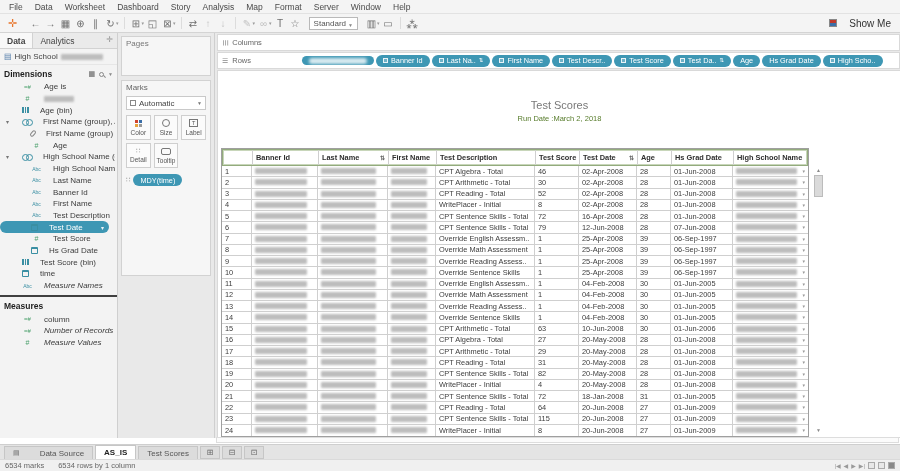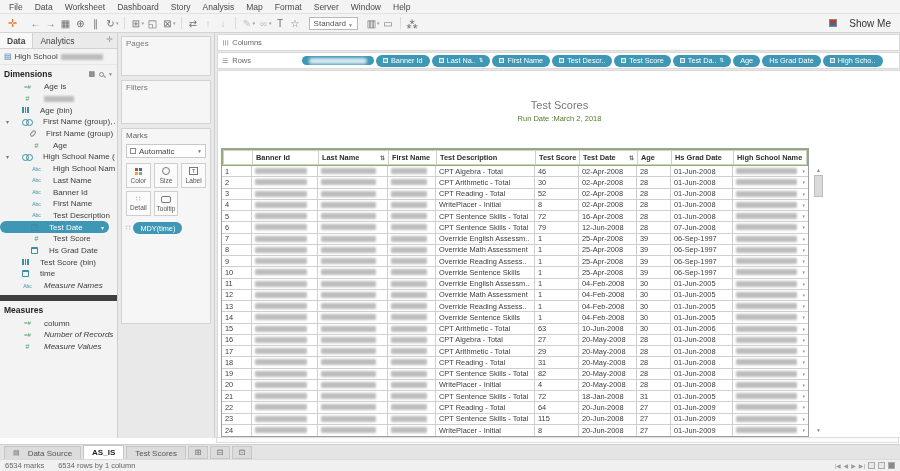--- a/index.html
+++ b/index.html
@@ -48,21 +48,21 @@
   .fi { width:11px; display:flex; justify-content:center; align-items:center; flex:none; }
   .fi-abc::before { content:"Abc"; font-size:5px; color:#3a8fa3; }
   .fi-num::before { content:"#"; font-size:7px; color:#4ba06c; }
   .fi-calc::before { content:"=#"; font-size:6px; color:#4ba06c; }
   .fi-date { width:7px; height:7px; border:1px solid #3a8fa3; border-top:2.5px solid #3a8fa3; border-radius:1px; }
   .fi-bin { width:7px; height:6px; background:linear-gradient(90deg,#3a8fa3 0 2px,transparent 2px 3px,#3a8fa3 3px 4px,transparent 4px 5px,#3a8fa3 5px 7px); }
   .fi-link { position:relative; width:10px; height:6px; }
   .fi-link::before,.fi-link::after { content:""; position:absolute; width:5px; height:5px; border:1px solid #3a8fa3; border-radius:50%; top:0; }
   .fi-link::before { left:0; } .fi-link::after { left:4px; }
   .fi-clip { width:4px; height:7px; border:1px solid #888; border-radius:2px; transform:rotate(40deg); }
-  .measures-block { border-top:6px solid #404040; margin-top:4px; }
+  .measures-block { border-top:2px solid #404040; margin-top:4px; }
   .blurbox { height:6px; background:#bdbdbd; filter:blur(1.3px); border-radius:1px; }
 
   
   .shelfcol { width:97px; background:#e9e9e9; border-right:1px solid #cfcfcf; padding:3px; display:flex; flex-direction:column; gap:4px; }
   .card { background:#f6f6f6; border:1px solid #d2d2d2; font-size:8px; color:#777; padding:2px 4px; }
   #pages-card { height:40px; } #filters-card { height:44px; } #marks-card { height:196px; color:#666; }
   .mtype { border:1px solid #c9c9c9; background:#fff; display:flex; align-items:center; gap:3px; padding:1.5px 3px; margin:4px 0 5px 0; font-size:8px; color:#444; }
   .mtype .sq { width:6px; height:6px; border:1px solid #888; }
   .mtype .car { margin-left:auto; font-size:5px; color:#777; }
   .mbtns { display:grid; grid-template-columns:repeat(3,1fr); gap:3px; }
@@ -106,21 +106,21 @@
 
   
   .vscroll { position:absolute; left:595px; top:95px; width:11px; height:268px; display:flex; flex-direction:column; align-items:center; }
   .vs-arrow { font-size:5px; color:#8a8a8a; line-height:8px; }
   .vs-thumb { width:9px; height:22px; background:#dadada; border:1px solid #bcbcbc; margin-top:1px; }
   .vs-bottom { margin-top:auto; }
 
   
   .hstrip { position:absolute; left:216px; right:1px; top:437px; height:6px; background:#fbfbfb; border:1px solid #ddd; }
   .tabbar { position:absolute; left:0; right:0; top:444px; height:15px; background:#e4e4e4; border-top:1px solid #cfcfcf; display:flex; align-items:flex-end; padding-left:2px; }
-  .sheet-tab { height:13px; padding:0 8px; font-size:8px; color:#555; background:#dcdcdc; border:1px solid #c6c6c6; border-bottom:none; margin-left:2px; display:flex; align-items:center; gap:8px; }
+  .sheet-tab { height:13px; padding:0 8px; font-size:8px; color:#555; background:#dcdcdc; border:1px solid #c6c6c6; border-bottom:none; margin-left:2px; display:flex; align-items:center; gap:20px; }
   .sheet-tab.active { background:#fff; font-weight:bold; color:#222; height:14px;text-align:right; }
   .st-icon { color:#777; font-size:7px; }
   .newtab-btn { width:20px; height:13px; border:1px solid #c6c6c6; background:#dcdcdc; margin-left:2px; font-size:8px; color:#666; display:flex; align-items:center; justify-content:center; }
   .statusbar { position:absolute; left:0; right:0; top:459px; height:12px; background:#f0f0f0; border-top:1px solid #dadada; font-size:7.5px; color:#666; display:flex; align-items:center; padding:0 5px; }
   .sb-item { margin-right:14px; }
   .sb-right { margin-left:auto; display:flex; gap:3px; align-items:center; color:#9a9a9a; font-size:6px; }
   .vm { width:7px; height:7px; border:1px solid #aaa; background:#e8e8e8; }
   .vm.f { background:#8a8a8a; }
 </style>
 </head>
@@ -315,23 +315,20 @@
             <span class="fi fi-num"></span>
             <span class="lbl it">Measure Values</span>
           </div>
         </div>
     </div>
   </div>
 
   <div class="shelfcol">
     <div class="card" id="pages-card">
       <span>Pages</span>
-    </div>
-    <div class="card" id="filters-card">
-      <span>Filters</span>
     </div>
     <div class="card" id="marks-card">
       <span>Marks</span>
       <div class="mtype">
         <span class="sq"></span>
         <span>Automatic</span>
         <span class="car">▼</span>
       </div>
       <div class="mbtns" id="markbtns">
           <div class="mbtn">

